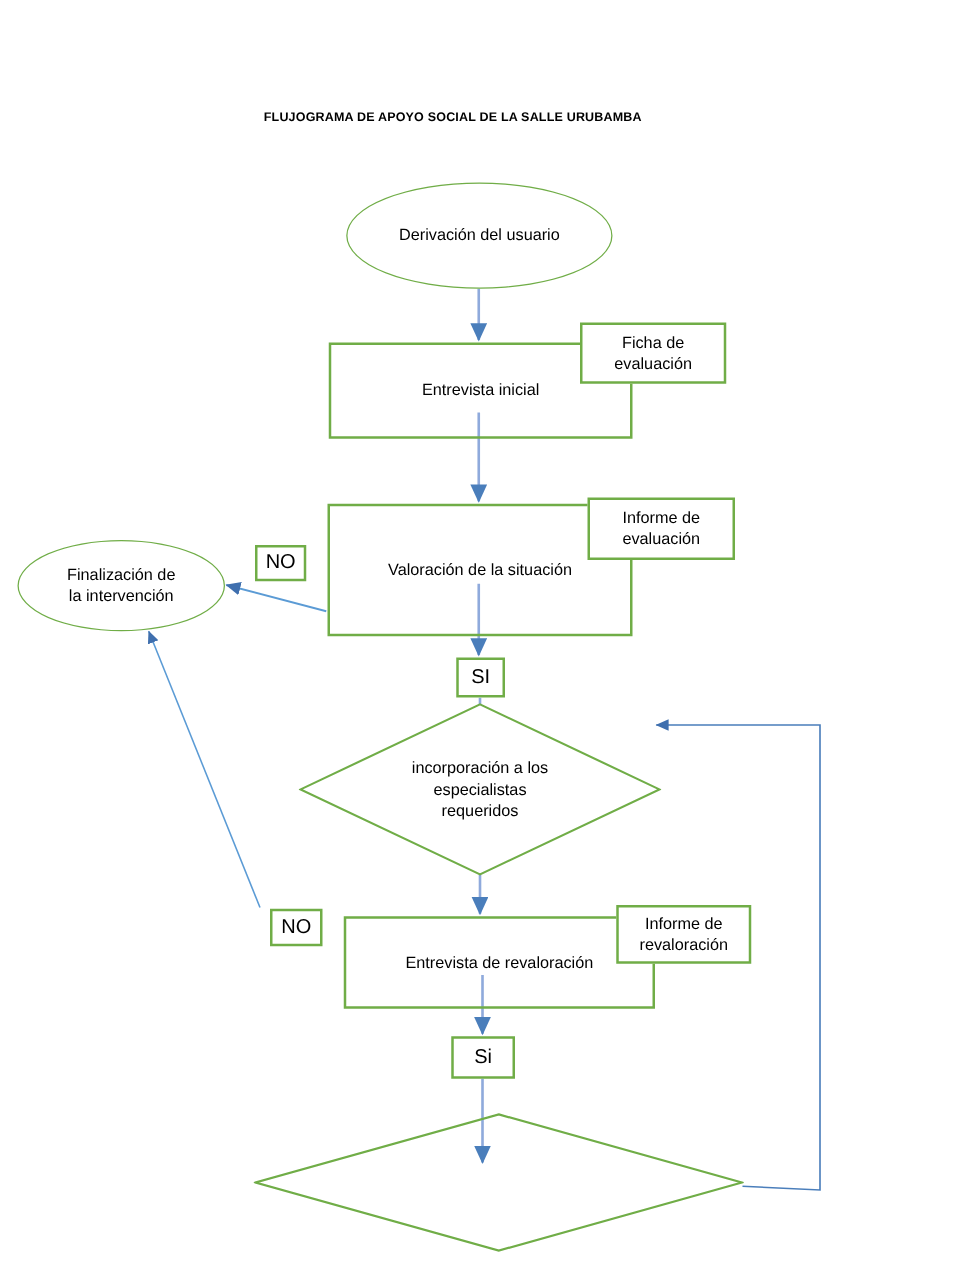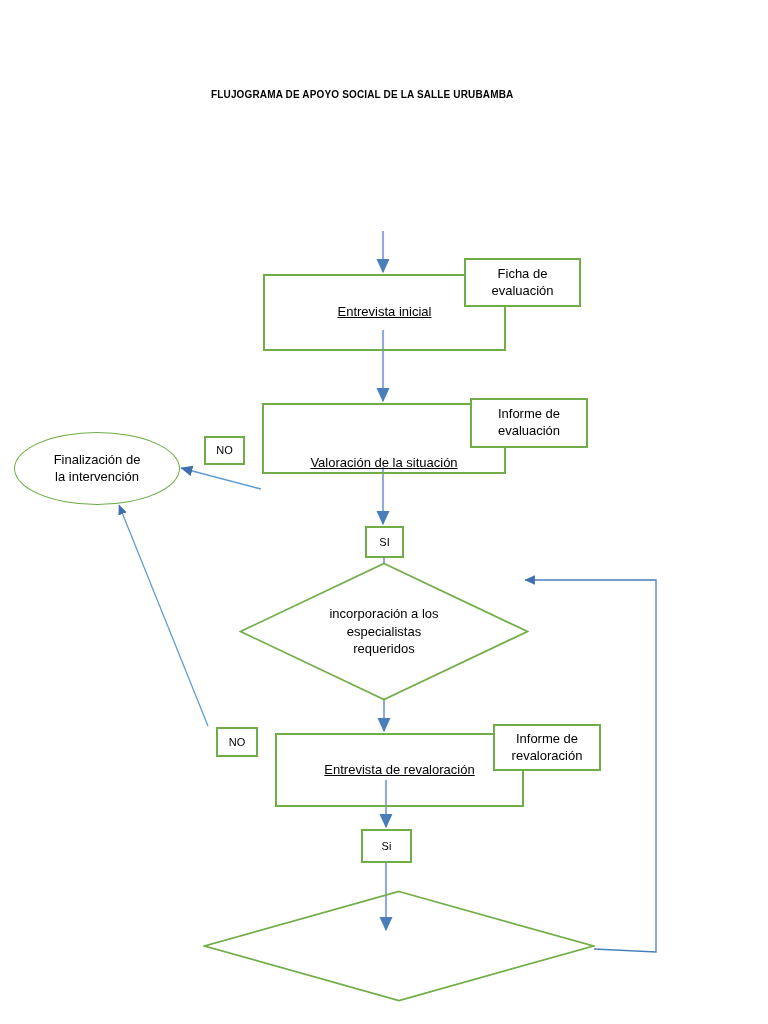--- a/index.html
+++ b/index.html
@@ -31,30 +31,29 @@
     display: flex;
     align-items: center;
     justify-content: center;
     text-align: center;
     color: #000000;
     line-height: 1.28;
   }
   .proc-box {
     border: 2px solid #70AD47;
     background: transparent;
-    text-decoration: underline;
   }
   .doc-box {
     border: 2px solid #70AD47;
     background: #ffffff;
   }
   .label-box {
     border: 2px solid #70AD47;
     background: #ffffff;
-    font-size: 11px;
+    font-size: 16px;
   }
   .ellipse {
     border: 1.6px solid #70AD47;
     border-radius: 50%;
     background: transparent;
   }
   .diamond-wrap {
     position: absolute;
     display: flex;
     align-items: center;
@@ -128,31 +127,34 @@
       <line x1="386" y1="862" x2="386" y2="930" stroke="#8FAADC" stroke-width="2.1" marker-end="url(#arrowBlue)"></line>
     </g>
 
     <g>
       <path d="M 594 949 L 656 952 L 656 580 L 525 580" fill="none" stroke="#4A7EBB" stroke-width="1.3" marker-end="url(#arrowBlueThin)"></path>
     </g>
   </svg>
 
   <div class="title" style="left:211px; top:89px;">FLUJOGRAMA DE APOYO SOCIAL DE LA SALLE URUBAMBA</div>
 
+  <div class="node ellipse t13" style="left:277px; top:146px; width:213px; height:85px;">
+    <span>Derivación del usuario</span>
+  </div>
 
   <div class="node proc-box t13" style="left:263px; top:274px; width:243px; height:77px;">
     <span>Entrevista inicial</span>
   </div>
 
   <div class="node doc-box t13" style="left:464px; top:258px; width:117px; height:49px; flex-direction:column;">
     <span>Ficha de</span>
     <span>evaluación</span>
   </div>
 
-  <div class="node proc-box t13" style="left:262px; top:403px; width:244px; height:71px;align-items:flex-end;">
+  <div class="node proc-box t13" style="left:262px; top:403px; width:244px; height:106px;">
     <span>Valoración de la situación</span>
   </div>
 
   <div class="node doc-box t13" style="left:470px; top:398px; width:118px; height:50px; flex-direction:column;">
     <span>Informe de</span>
     <span>evaluación</span>
   </div>
 
   <div class="node ellipse t13" style="left:14px; top:432px; width:166px; height:73px; flex-direction:column;">
     <span>Finalización de</span>

